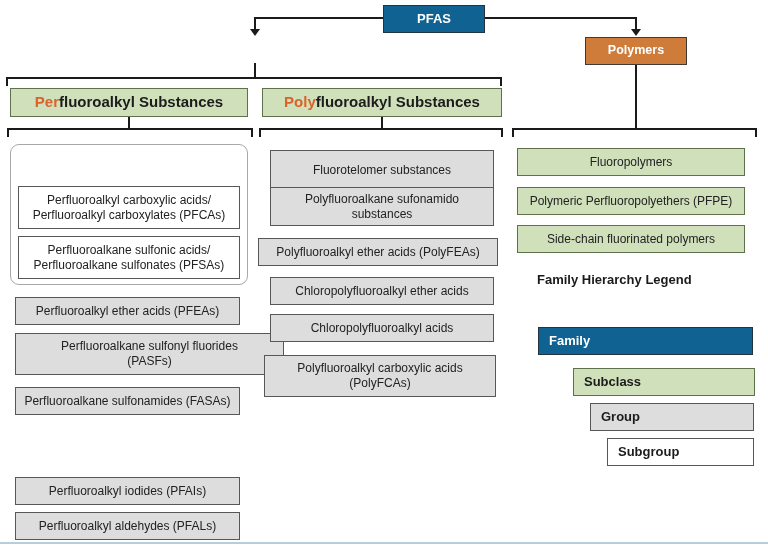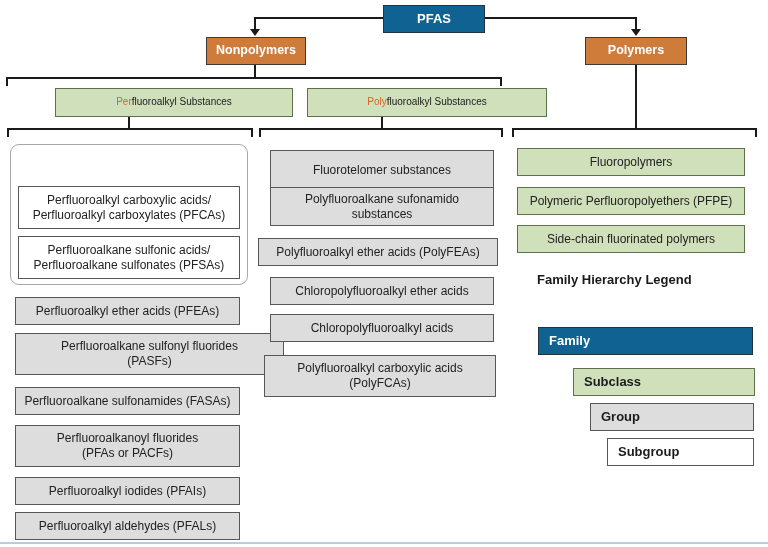--- a/index.html
+++ b/index.html
@@ -8,21 +8,21 @@
     font-family:"Liberation Sans",sans-serif;overflow:hidden;
   }
   .box{
     position:absolute;display:flex;align-items:center;justify-content:center;
     text-align:center;box-sizing:border-box;white-space:pre-line;
     color:#222;font-size:12px;line-height:1.22;padding:13px 4px;
   }
   .family{background:#0f6292;border:1.5px solid #22343f;color:#fff;font-weight:bold;font-size:13px;}
   .cls{background:#cf7c3b;border:1.5px solid #3f3a33;color:#fff;font-weight:bold;font-size:12.5px;}
   .subclass{background:#cfe0bb;border:1.4px solid #5d714c;}
-  .subclass-hdr{font-weight:normal;font-size:10px;color:#1c1c1c;margin-left:45px;}
+  .subclass-hdr{font-weight:bold;font-size:15px;color:#1c1c1c;}
   .group{background:#dddddd;border:1.3px solid #575757;}
   .subgroup{background:#ffffff;border:1.3px solid #575757;}
   .container-round{position:absolute;box-sizing:border-box;background:#fff;border:1.5px solid #a8a8a8;border-radius:9px;}
   .accent{color:#d9632a;}
   .line{position:absolute;background:#1a1a1a;}
   .bracket{position:absolute;box-sizing:border-box;border-top:2px solid #1a1a1a;border-left:2px solid #1a1a1a;border-right:2px solid #1a1a1a;height:9px;background:transparent;}
   .arrow-down{position:absolute;width:0;height:0;border-left:5px solid transparent;border-right:5px solid transparent;border-top:7px solid #1a1a1a;}
   .legend-title{position:absolute;font-weight:bold;font-size:13px;color:#1a1a1a;}
   .legend-box{justify-content:flex-start;padding-left:10px;font-weight:bold;font-size:13px;}
   .bottom-rule{position:absolute;left:0;top:542px;width:768px;height:2px;background:#b8cdd9;}
@@ -41,42 +41,39 @@
   <div class="line" style="left:254px;top:63px;width:2px;height:14px;"></div>
   <div class="bracket" style="left:6px;top:77px;width:496px;"></div>
   <div class="line" style="left:128px;top:117px;width:2px;height:12px;"></div>
   <div class="line" style="left:381px;top:117px;width:2px;height:12px;"></div>
   <div class="line" style="left:635px;top:63px;width:2px;height:65px;"></div>
   <div class="bracket" style="left:7px;top:128px;width:246px;"></div>
   <div class="bracket" style="left:259px;top:128px;width:244px;"></div>
   <div class="bracket" style="left:512px;top:128px;width:245px;"></div>
 
   <div class="box family" style="left:383px;top:5px;width:102px;height:26px;">PFAS</div>
-  <div class="box cls" style="left:206px;top:37px;width:100px;height:26px;">Nonpolymers</div>
   <div class="box cls" style="left:585px;top:37px;width:102px;height:26px;">Polymers</div>
 
   <div class="box subclass subclass-hdr" style="left:10px;top:88px;width:238px;height:29px;">
     <span><span class="accent">Per</span><span>fluoroalkyl Substances</span></span>
   </div>
   <div class="box subclass subclass-hdr" style="left:262px;top:88px;width:240px;height:29px;">
     <span><span class="accent">Poly</span><span>fluoroalkyl Substances</span></span>
   </div>
 
   <div class="container-round" style="left:10px;top:144px;width:238px;height:141px;"></div>
   <div class="box subgroup" style="left:18px;top:186px;width:222px;height:43px;">Perfluoroalkyl carboxylic acids/
 Perfluoroalkyl carboxylates (PFCAs)</div>
   <div class="box subgroup" style="left:18px;top:236px;width:222px;height:43px;">Perfluoroalkane sulfonic acids/
 Perfluoroalkane sulfonates (PFSAs)</div>
 
   <div class="box group" style="left:15px;top:297px;width:225px;height:26px;">Perfluoroalkyl ether acids (PFEAs)</div>
   <div class="box group" style="left:15px;top:333px;width:269px;height:42px;">Perfluoroalkane sulfonyl fluorides
 (PASFs)</div>
   <div class="box group" style="left:15px;top:387px;width:225px;height:26px;">Perfluoroalkane sulfonamides (FASAs)</div>
-  <div class="box group" style="left:15px;top:425px;width:225px;height:42px;">Perfluoroalkanoyl fluorides
-(PFAs or PACFs)</div>
   <div class="box group" style="left:15px;top:477px;width:225px;height:26px;">Perfluoroalkyl iodides (PFAIs)</div>
   <div class="box group" style="left:15px;top:512px;width:225px;height:26px;">Perfluoroalkyl aldehydes (PFALs)</div>
 
   <div class="box group" style="left:270px;top:150px;width:224px;height:40px;text-align:center;">Fluorotelomer substances</div>
   <div class="box group" style="left:270px;top:187px;width:224px;height:39px;">Polyfluoroalkane sufonamido
 substances</div>
   <div class="box group" style="left:258px;top:238px;width:240px;height:28px;">Polyfluoroalkyl ether acids (PolyFEAs)</div>
   <div class="box group" style="left:270px;top:277px;width:224px;height:16px;text-align:right;">Chloropolyfluoroalkyl ether acids</div>
   <div class="box group" style="left:270px;top:314px;width:224px;height:26px;">Chloropolyfluoroalkyl acids</div>
   <div class="box group" style="left:264px;top:355px;width:232px;height:42px;">Polyfluoroalkyl carboxylic acids

